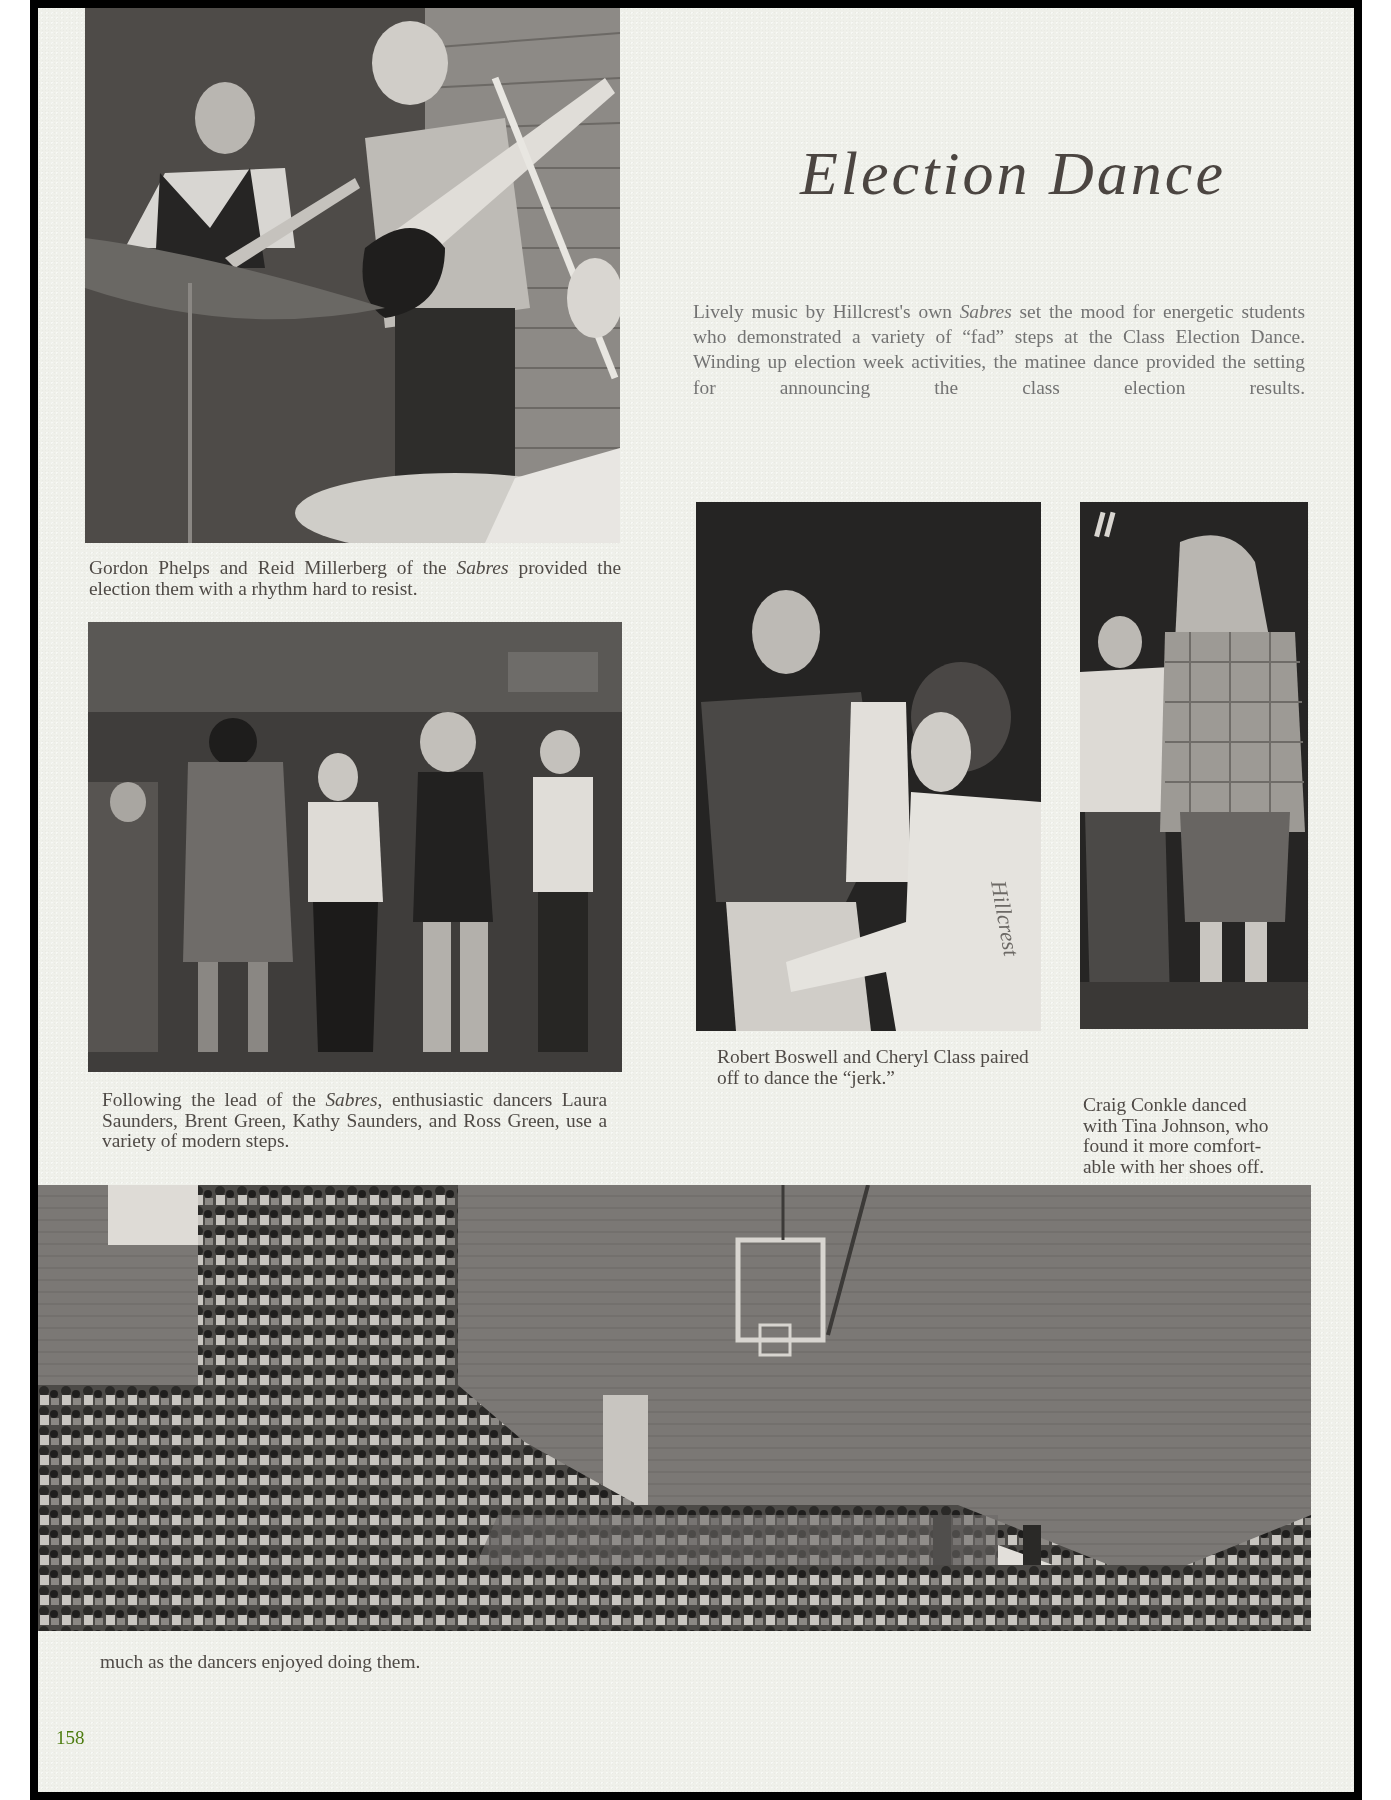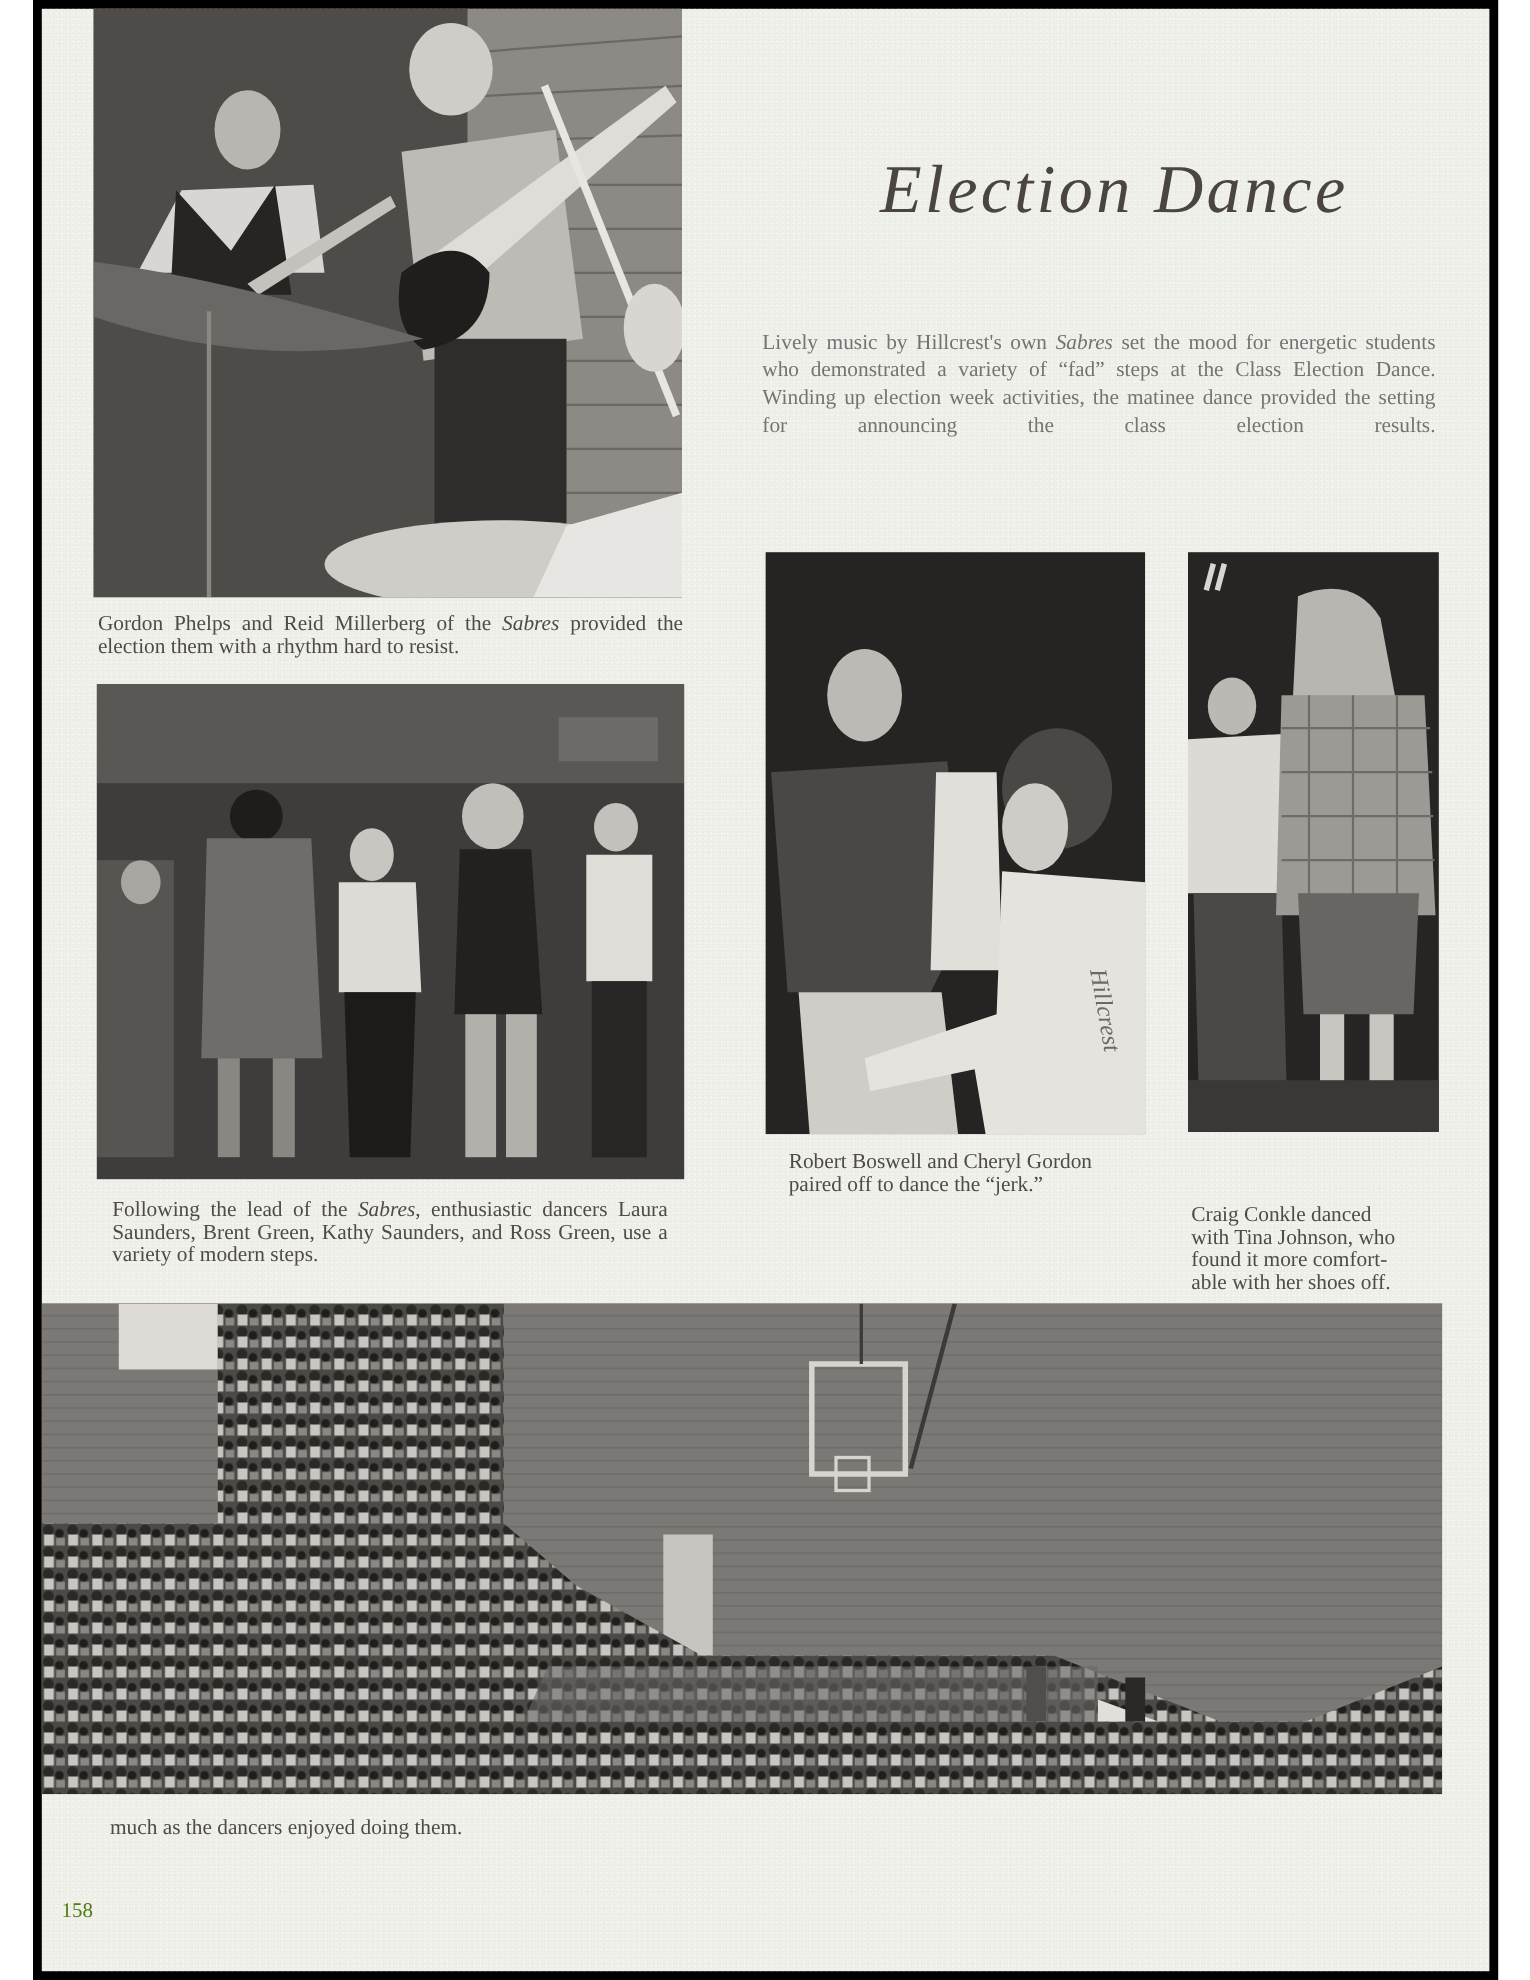--- a/index.html
+++ b/index.html
@@ -177,21 +177,21 @@
     </g>
     <path d="M100 310 L210 310 L205 420 L105 420 Z" fill="#686562"></path>
     <rect x="120" y="420" width="22" height="95" fill="#c9c6c1"></rect>
     <rect x="165" y="420" width="22" height="95" fill="#c9c6c1"></rect>
 
     <rect x="0" y="480" width="228" height="47" fill="#3a3836"></rect>
   </svg>
 </div>
 
 <div class="caption" style="left:717px; top:1047px; width:320px;">
-  <span>Robert Boswell and Cheryl Gordon paired off to dance the “jerk.”</span>
+  <span>Robert Boswell and Cheryl Class paired off to dance the “jerk.”</span>
 </div>
 
 <div class="caption" style="left:1083px; top:1047px; width:230px;margin-top:48px;">
   <div>Craig Conkle danced</div>
   <div>with Tina Johnson, who</div>
   <div>found it more comfort-</div>
   <div>able with her shoes off.</div>
 </div>
 
 <div class="photo" style="left:38px; top:1185px; width:1273px; height:446px;">

